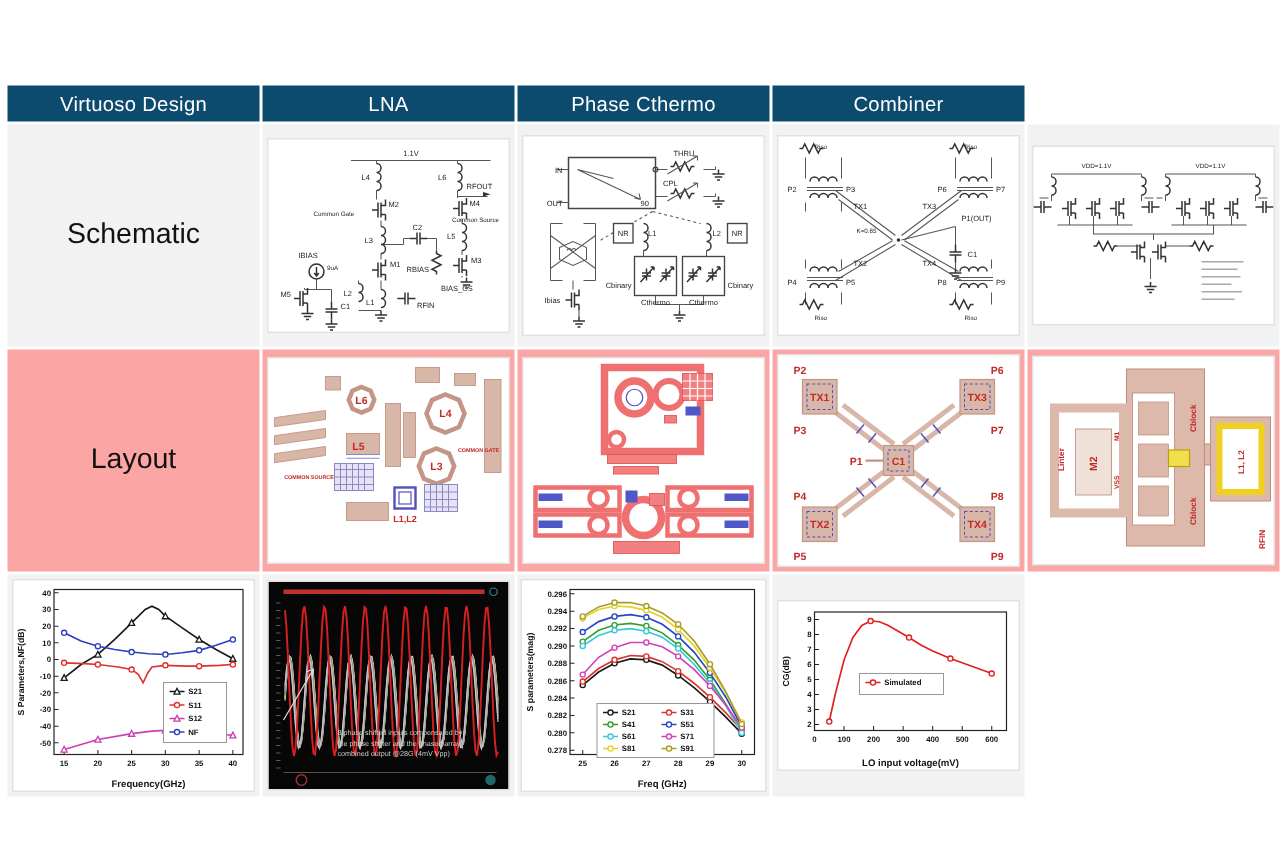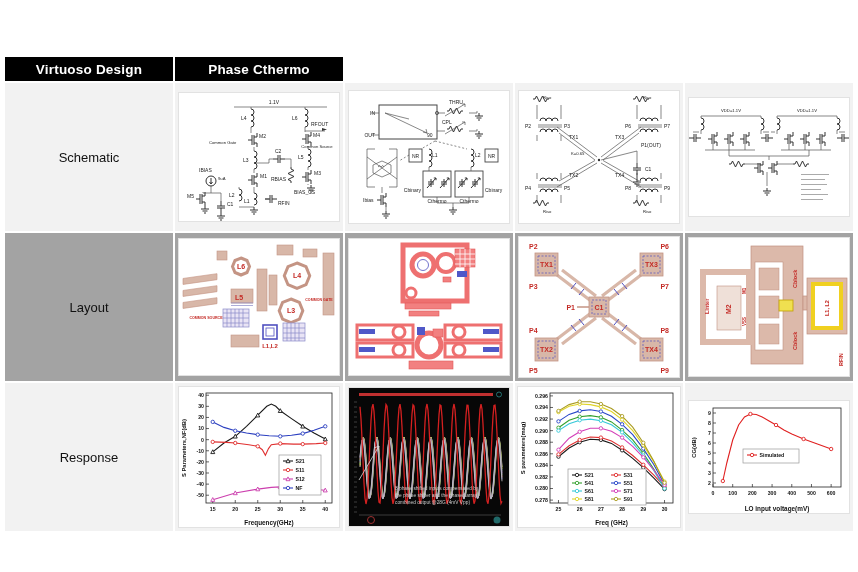--- a/index.html
+++ b/index.html
@@ -1,25 +1,25 @@
 <!DOCTYPE html>
 <html><head>
 <meta charset="utf-8">
 <style>
   html,body{margin:0;padding:0;background:#fff;}
   .page{position:relative;width:858px;height:572px;background:#fff;font-family:"Liberation Sans",sans-serif;overflow:hidden;}
   .tbl{position:absolute;left:5px;top:45px;width:848px;}
   .hdr,.row{display:grid;grid-template-columns:repeat(5,168px);gap:2px;}
   .hdr{height:36px;}
-  .hcell{background:#000000;color:#fff;display:flex;align-items:center;justify-content:center;font-size:13.5px;font-weight:bold;letter-spacing:.2px;margin-top:12px;}
+  .hcell{background:#0c4a6e;color:#fff;display:flex;align-items:center;justify-content:center;font-size:13.5px;font-weight:normal;letter-spacing:.2px;margin-top:12px;}
   .row{height:148px;margin-top:2px;}
   .row.light .cell{background:#f2f2f2;}
-  .row.gray .cell{background:#a3a3a3;}
+  .row.gray .cell{background:#fca5a5;}
   .cell{display:flex;align-items:center;justify-content:center;}
-  .rowlabel{font-size:13px;color:#111;}
+  .rowlabel{font-size:19px;color:#111;}
   .img-box{background:#fff;box-shadow:0 0 0 1px #e2e2e2;line-height:0;}
   svg text{font-family:"Liberation Sans",sans-serif;}
   .schlbl{fill:#222;font-size:5px;}
   .schsm{fill:#222;font-size:4.2px;}
   .redlbl{fill:#c42a25;font-weight:bold;}
   .wire{stroke:#555;stroke-width:.7;fill:none;}
 </style>
 </head>
 <body>
 
@@ -60,21 +60,23 @@
         <path d="M0,-4 V-1 M-3,-1 H3 M-3,1 H3 M0,1 V4 M-4,5 L5,-5 M5,-5 l-2.2,0 M5,-5 l0,2.2"></path>
       </g>
   </defs>
 </svg>
 
 <div class="page">
   <div class="tbl">
 
     <div class="hdr">
       <div class="hcell">Virtuoso Design</div>
+      <div class="hcell">LNA</div>
       <div class="hcell">Phase Cthermo</div>
+      <div class="hcell">Combiner</div>
     </div>
 
     <div class="row light">
       <div class="cell">
           <span class="rowlabel">Schematic</span>
         </div>
 
       <div class="cell">
         <div class="img-box"><svg width="160" height="128" viewBox="0 0 160 128">
           <path class="wire" d="M55,14 H148 M72,14 V16 M126,14 V16 M72,34 V40 M126,34 V39 M75,54 V58 M75,76 V80 M129,53 V56 M129,74 V77 M126,38 H146 M75,94 V100 M129,91 V92 M90,66 H94 M106,66 H112 M112,66 V74 M75,70 H90 M90,66 V70 M32,93 V100 M32,100 H24 M24,100 V99 M60,94 V96 M60,114 H75 M86,106 H90 M42,100 V108 M32,100 H42"></path>
@@ -417,23 +419,20 @@
             <text transform="translate(108,50) rotate(-90)">Cblock</text>
             <text transform="translate(108,112) rotate(-90)">Cblock</text>
             <text transform="translate(140,78) rotate(-90)">L1, L2</text>
             <text transform="translate(154,128) rotate(-90)">RFIN</text>
           </g>
         </svg></div>
       </div>
     </div>
 
     <div class="row light">
-      <div class="cell">
-          <span class="rowlabel">Response</span>
-        </div>
 
       <div class="cell">
         <div class="img-box"><svg id="chart-lna" width="160" height="140" viewBox="0 0 160 140">
               <rect x="27" y="6" width="126" height="110" fill="#fff" stroke="#222" stroke-width="0.8"></rect>
               <line x1="33.75" y1="116" x2="33.75" y2="113" stroke="#222" stroke-width="0.7"></line>
               <text x="33.75" y="123.5" text-anchor="middle" font-size="5.2" fill="#111" font-weight="bold">15</text>
               <line x1="56.25" y1="116" x2="56.25" y2="113" stroke="#222" stroke-width="0.7"></line>
               <text x="56.25" y="123.5" text-anchor="middle" font-size="5.2" fill="#111" font-weight="bold">20</text>
               <line x1="78.75" y1="116" x2="78.75" y2="113" stroke="#222" stroke-width="0.7"></line>
               <text x="78.75" y="123.5" text-anchor="middle" font-size="5.2" fill="#111" font-weight="bold">25</text>

